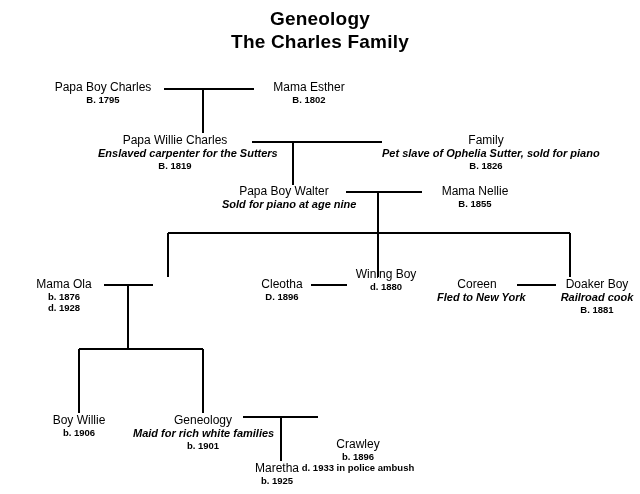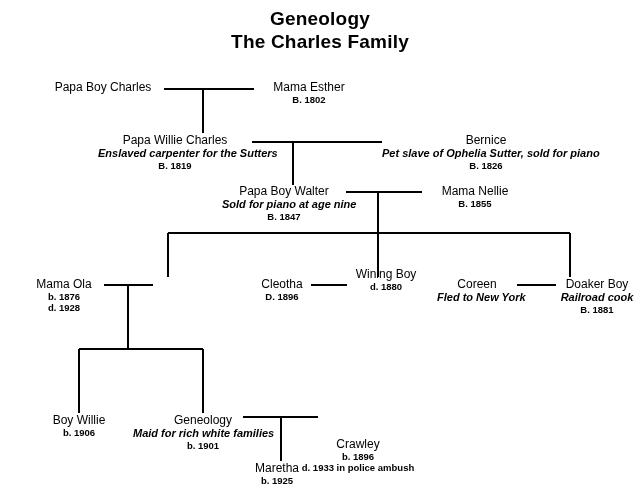--- a/index.html
+++ b/index.html
@@ -104,43 +104,43 @@
       <line x1="203" y1="349" x2="203" y2="413"></line>
 
       <line x1="243" y1="417" x2="318" y2="417"></line>
 
       <line x1="281" y1="417" x2="281" y2="461"></line>
     </g>
   </svg>
 
   <div class="node" style="left:42px; top:80px; width:122px;">
     <span class="nm">Papa Boy Charles</span>
+    <span class="dt">B. 1795</span>
   </div>
 
   <div class="node" style="left:254px; top:80px; width:110px;">
     <span class="nm">Mama Esther</span>
     <span class="dt">B. 1802</span>
   </div>
 
   <div class="node" style="left:98px; top:133px; width:154px;">
     <span class="nm">Papa Willie Charles</span>
     <span class="note">Enslaved carpenter for the Sutters</span>
     <span class="dt">B. 1819</span>
   </div>
 
   <div class="node" style="left:382px; top:133px; width:208px;">
-    <span class="nm">Bernice</span>
+    <span class="nm">Family</span>
     <span class="note">Pet slave of Ophelia Sutter, sold for piano</span>
     <span class="dt">B. 1826</span>
   </div>
 
   <div class="node" style="left:222px; top:184px; width:124px;">
     <span class="nm">Papa Boy Walter</span>
     <span class="note">Sold for piano at age nine</span>
-    <span class="dt">B. 1847</span>
   </div>
 
   <div class="node" style="left:422px; top:184px; width:106px;">
     <span class="nm">Mama Nellie</span>
     <span class="dt">B. 1855</span>
   </div>
 
   <div class="node" style="left:24px; top:277px; width:80px;">
     <span class="nm">Mama Ola</span>
     <span class="dt">b. 1876</span>

